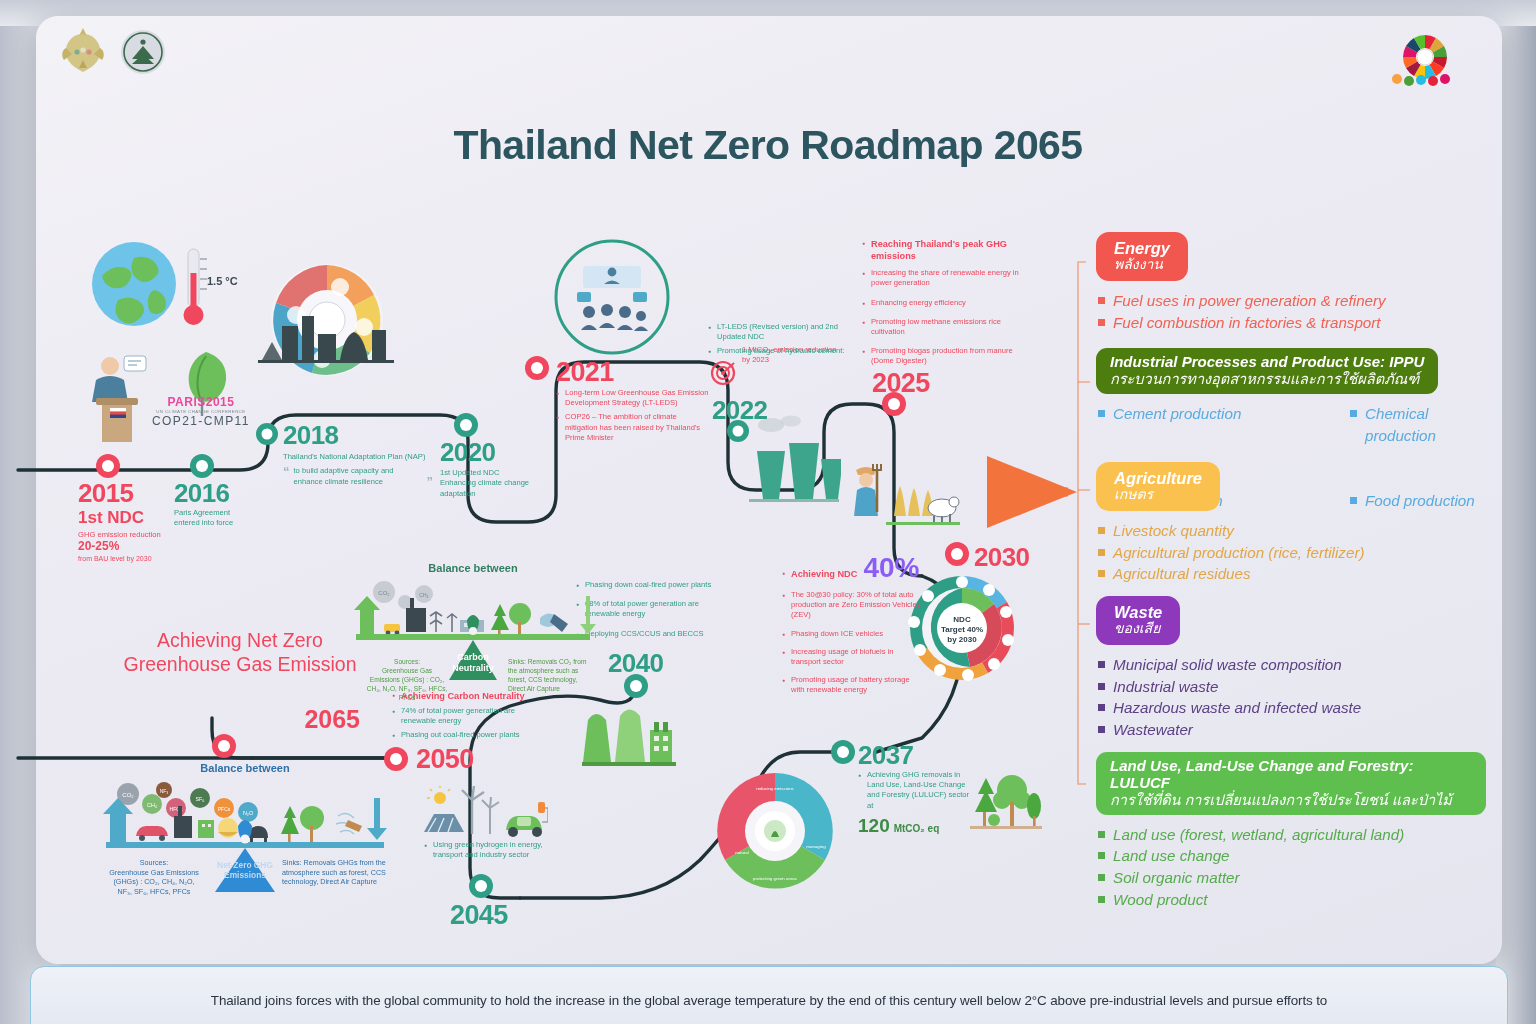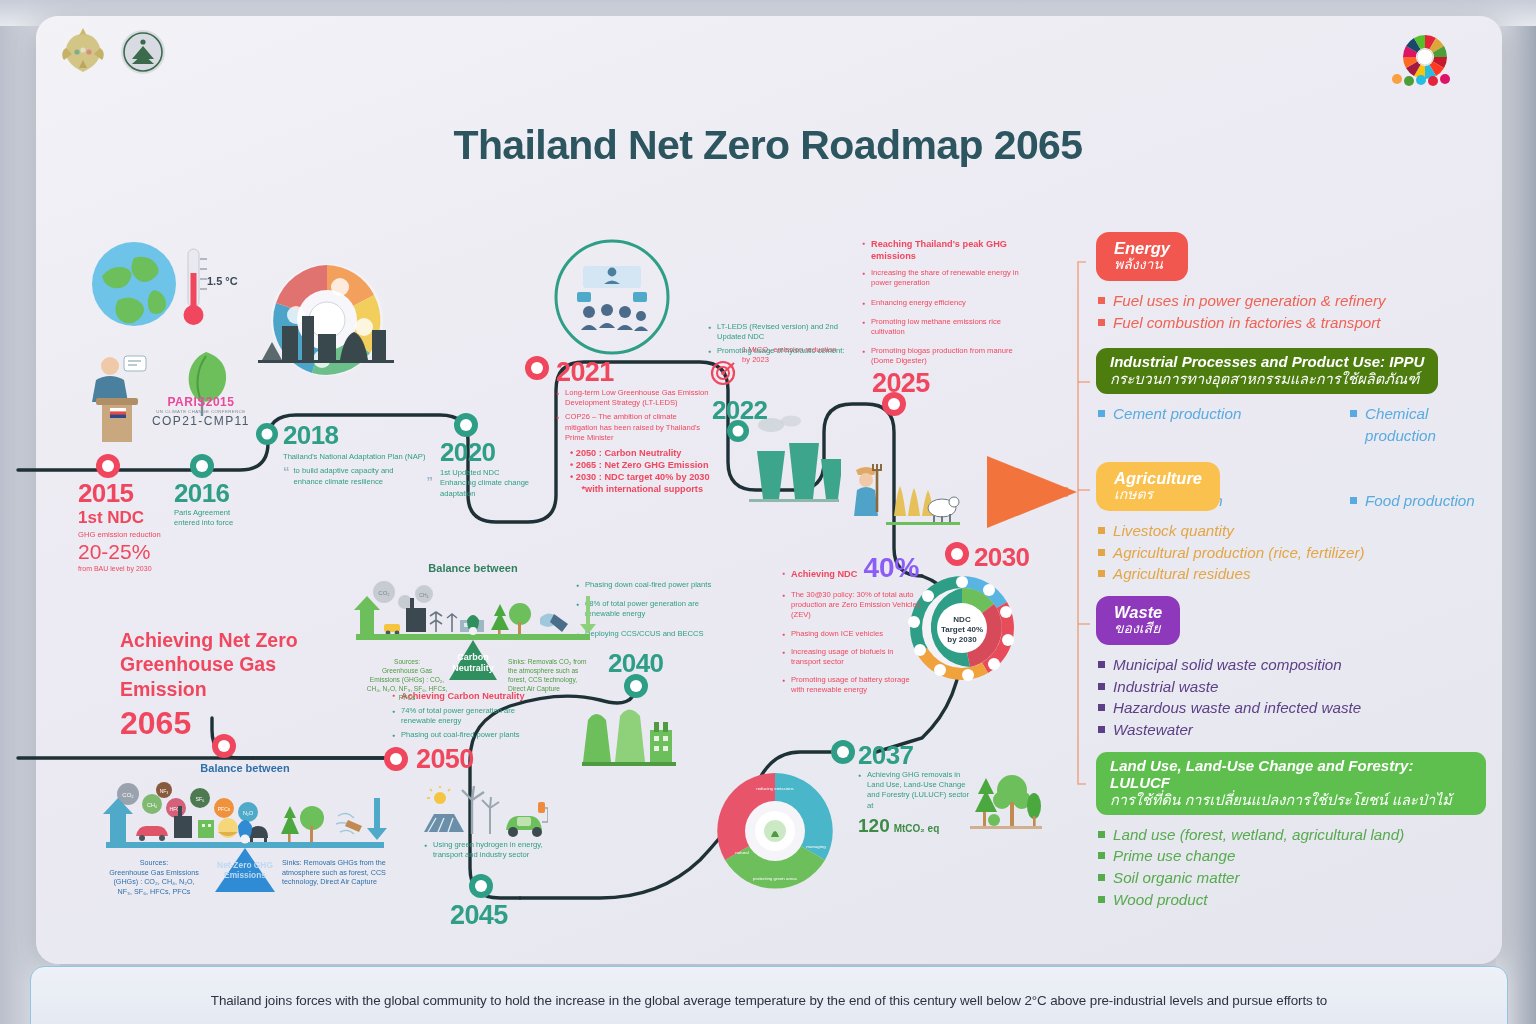--- a/index.html
+++ b/index.html
@@ -95,25 +95,25 @@
   .s-waste li { color:#5d3f86; } .s-waste li:before { background:#5d3f86; }
   .s-lulucf .pill { background:#5fbf4e; }
   .s-lulucf li { color:#56ab4c; } .s-lulucf li:before { background:#56ab4c; }
 
   
   .ill { position:absolute; }
   .balance-cap { font-size:11px; font-weight:bold; text-align:center; }
   .bal-note { font-size:6.6px; line-height:1.35; }
 
   .netzero-title {
-    position:absolute; left:120px; top:628px; width:240px; text-align:left;
-    color:#f0475f; font-size:19.5px; font-weight:bold; line-height:1.25;
+    position:absolute; left:120px; top:628px; width:240px; text-align:center;
+    color:#f0475f; font-size:19.5px; font-weight:normal; line-height:1.25;
   }
-  .netzero-year { position:absolute; left:120px; top:705px; width:240px; text-align:left;
-    color:#f0475f; font-size:32px; font-weight:bold; }
+  .netzero-year { position:absolute; left:120px; top:705px; width:240px; text-align:right;
+    color:#f0475f; font-size:25px; font-weight:bold; }
 
   .big40 { position:absolute; color:#8b5cf6; font-size:28px; font-weight:bold; }
   .mt120 { font-size:19px; font-weight:bold; color:#3d8b45; }
 </style>
 </head>
 <body>
 
 <div class="room-l"></div>
 <div class="room-r"></div>
 <div class="room-t"></div>
@@ -475,21 +475,21 @@
     <text x="104" y="80" text-anchor="middle" font-size="4.4" fill="#ffffff" font-family="Liberation Sans, sans-serif">managing</text>
     <text x="30" y="86" text-anchor="middle" font-size="4.4" fill="#ffffff" font-family="Liberation Sans, sans-serif">natural</text>
     <text x="63" y="112" text-anchor="middle" font-size="4.4" fill="#ffffff" font-family="Liberation Sans, sans-serif">protecting green areas</text>
   </svg>
 </div>
 
 <div class="yr red" style="left:78px;top:478px;">2015</div>
 <div class="blk" style="left:78px;top:508px;width:130px;">
   <div style="font-size:17px;font-weight:bold;color:#f0475f;">1st NDC</div>
   <div class="t red-t" style="font-size:7.6px;margin-top:2px;">GHG emission reduction</div>
-  <div style="font-size:21px;font-weight:normal;color:#f0475f;line-height:1.1;">20-25%</div>
+  <div style="font-size:12px;font-weight:bold;color:#f0475f;line-height:1.1;">20-25%</div>
   <div class="t red-t" style="font-size:7px;">from BAU level by 2030</div>
 </div>
 
 <div class="yr green" style="left:174px;top:478px;">2016</div>
 <div class="blk" style="left:174px;top:508px;width:110px;">
   <div class="t green-t">Paris Agreement</div>
   <div class="t green-t">entered into force</div>
 </div>
 
 <div class="yr green" style="left:283px;top:420px;">2018</div>
@@ -508,26 +508,20 @@
   <div class="t green-t">Enhancing climate change</div>
   <div class="t green-t">adaptation</div>
 </div>
 
 <div class="yr red" style="left:556px;top:357px;font-size:27px;">2021</div>
 <div class="blk" style="left:556px;top:388px;width:155px;">
   <ul class="bul r t red-t">
     <li>Long-term Low Greenhouse Gas Emission Development Strategy (LT-LEDS)</li>
     <li>COP26 – The ambition of climate mitigation has been raised by Thailand's Prime Minister</li>
   </ul>
-  <div style="padding-left:14px;">
-    <div class="h red-t">• <span>2050 : Carbon Neutrality</span></div>
-    <div class="h red-t">• <span>2065 : Net Zero GHG Emission</span></div>
-    <div class="h red-t">• <span>2030 : NDC target 40% by 2030</span></div>
-    <div class="h red-t" style="text-align:right;padding-right:8px;">*with international supports</div>
-  </div>
 </div>
 
 <div class="yr green" style="left:712px;top:395px;">2022</div>
 <div class="blk" style="left:708px;top:322px;width:150px;">
   <ul class="bul g t green-t">
     <li>LT-LEDS (Revised version) and 2nd Updated NDC</li>
     <li>Promoting usage of hydraulic cement:</li>
   </ul>
   <div class="t red-t" style="margin-left:34px;margin-top:-16px;width:100px;">1 MtCO₂ emission reduction by 2023</div>
 </div>
@@ -747,21 +741,21 @@
   </ul>
 </div>
 
 <div class="sector s-lulucf" style="left:1096px;top:752px;width:390px;">
   <div class="pill wide">
     <span class="en">Land Use, Land-Use Change and Forestry: LULUCF</span>
     <span class="th">การใช้ที่ดิน การเปลี่ยนแปลงการใช้ประโยชน์ และป่าไม้</span>
   </div>
   <ul>
     <li>Land use (forest, wetland, agricultural land)</li>
-    <li>Prime use change</li>
+    <li>Land use change</li>
     <li>Soil organic matter</li>
     <li>Wood product</li>
   </ul>
 </div>
 
 <div class="bottom-banner">
   <p>Thailand joins forces with the global community to hold the increase in the global average temperature by the end of this century well below 2°C above pre-industrial levels and pursue efforts to</p>
 </div>
 
 </body></html>

